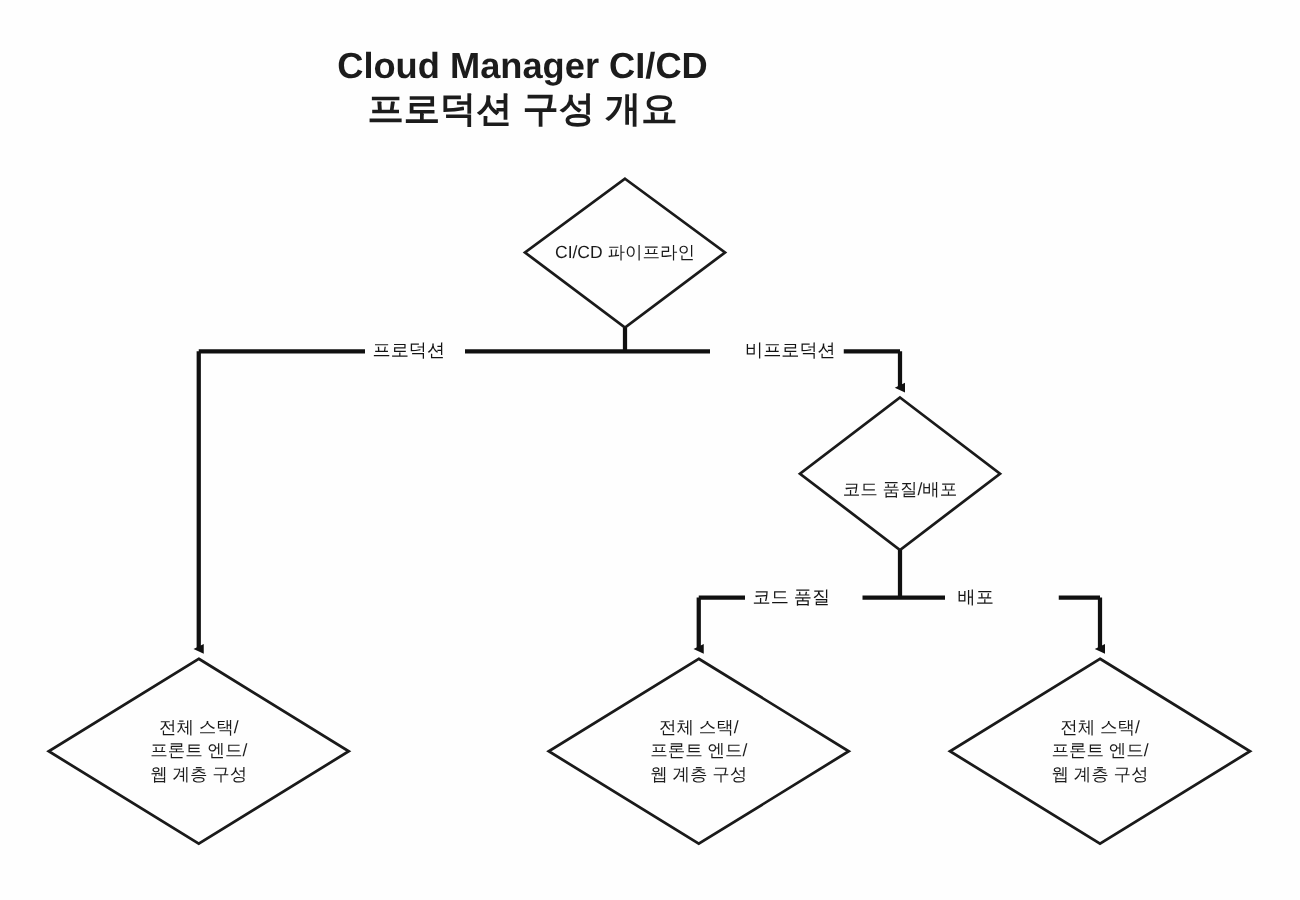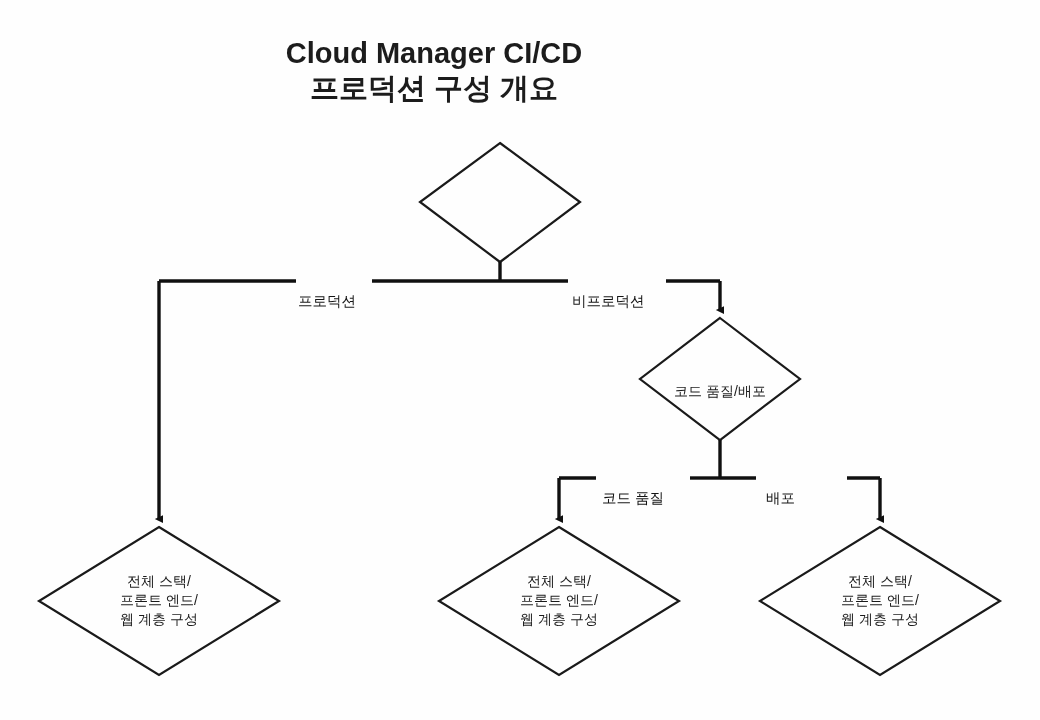--- a/index.html
+++ b/index.html
@@ -14,21 +14,20 @@
     background: #fefefe;
     font-family: "Liberation Sans", "DejaVu Sans", sans-serif;
     overflow: hidden;
   }
   #title-block {
     position: absolute;
     left: 0;
     top: 36px;
     width: 836px;
     text-align: center;
-    padding-left: 16px;
   }
   .title-line {
     display: block;
     color: #1c1c1c;
     font-size: 29px;
     font-weight: bold;
     letter-spacing: 0px;
     line-height: 35px;
   }
   #flow-svg {
@@ -47,21 +46,20 @@
   }
   .edge-label {
     position: absolute;
     text-align: center;
     color: #141414;
     font-size: 14.5px;
     line-height: 18px;
     background: #fefefe;
     padding: 0 6px;
     white-space: nowrap;
-    margin-top: 20px;
   }
 </style>
 </head>
 <body>
 
 <div id="page">
 
   <div id="title-block">
     <span class="title-line">Cloud Manager CI/CD</span>
     <span class="title-line">프로덕션 구성 개요</span>
@@ -99,36 +97,37 @@
 
     <path d="M559,478 L596,478" fill="none" stroke="#101010" stroke-width="3.4"></path>
     <path d="M690,478 L720,478" fill="none" stroke="#101010" stroke-width="3.4"></path>
     <path d="M720,478 L756,478" fill="none" stroke="#101010" stroke-width="3.4"></path>
     <path d="M847,478 L880,478" fill="none" stroke="#101010" stroke-width="3.4"></path>
 
     <path d="M559,478 L559,519" fill="none" stroke="#101010" stroke-width="3.4" marker-end="url(#arrowhead)"></path>
     <path d="M880,478 L880,519" fill="none" stroke="#101010" stroke-width="3.4" marker-end="url(#arrowhead)"></path>
   </svg>
 
+  <div class="node-label" style="left:400px; top:192px; width:200px;">CI/CD 파이프라인</div>
 
   <div class="node-label" style="left:620px; top:382px; width:200px;">코드 품질/배포</div>
 
   <div class="node-label" style="left:59px; top:572px; width:200px;">전체 스택/
 프론트 엔드/
 웹 계층 구성</div>
 
   <div class="node-label" style="left:459px; top:572px; width:200px;">전체 스택/
 프론트 엔드/
 웹 계층 구성</div>
 
   <div class="node-label" style="left:780px; top:572px; width:200px;">전체 스택/
 프론트 엔드/
 웹 계층 구성</div>
 
   <div class="edge-label" style="left:292px; top:272px;">프로덕션</div>
 
-  <div class="edge-label" style="left:566px; top:272px;">비프로덕션</div>
+  <div class="edge-label" style="left:590px; top:272px;">비프로덕션</div>
 
   <div class="edge-label" style="left:596px; top:469px;text-align:right;">코드 품질</div>
 
   <div class="edge-label" style="left:760px; top:469px;">배포</div>
 
 </div>
 
 </body></html>

